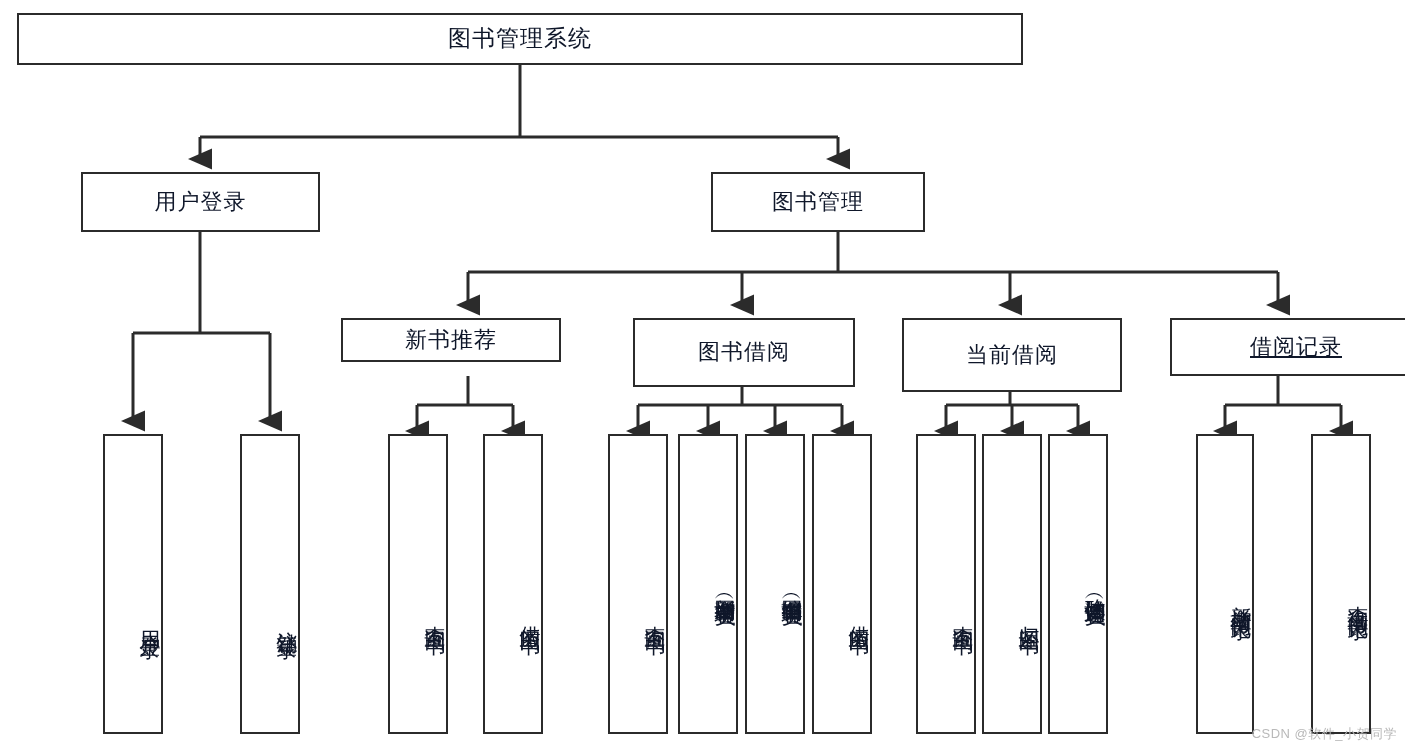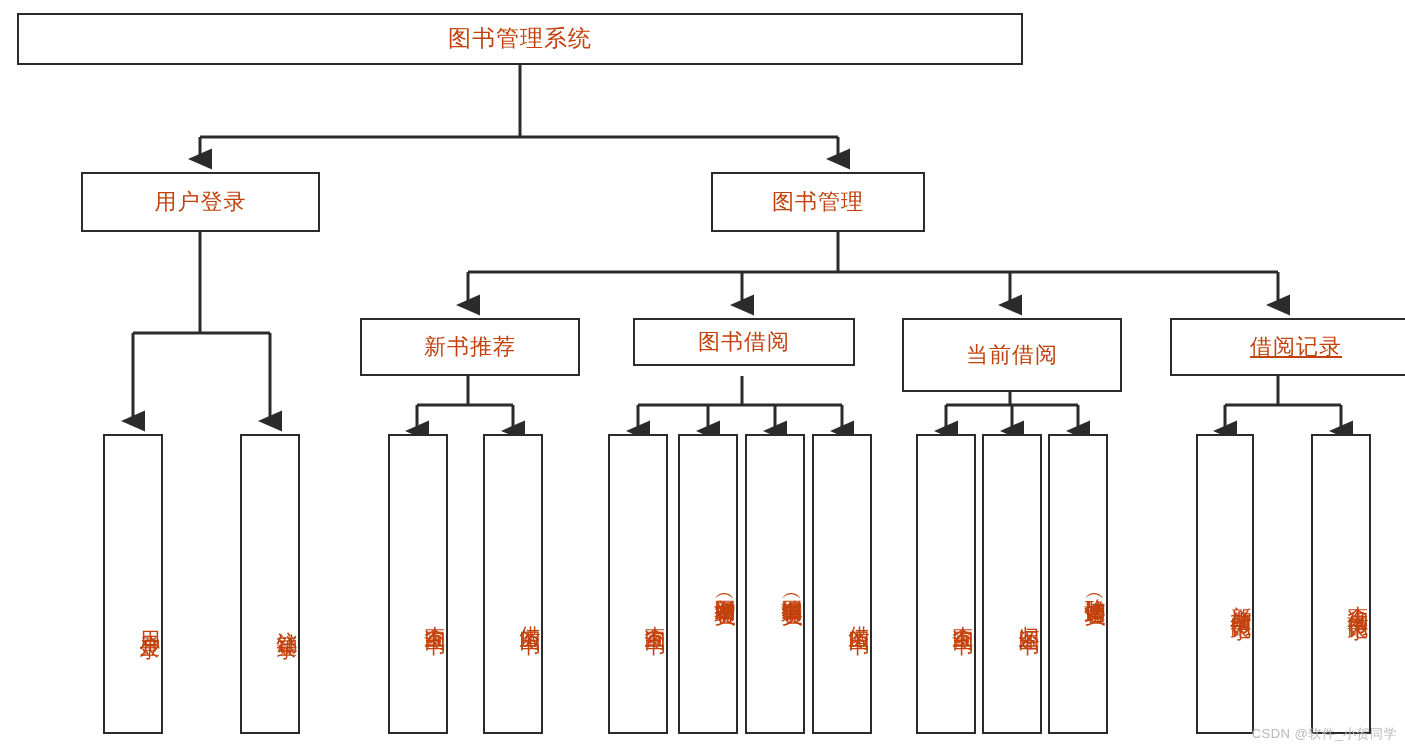--- a/index.html
+++ b/index.html
@@ -26,21 +26,21 @@
     pointer-events: none;
   }
   .node {
     position: absolute;
     box-sizing: border-box;
     border: 2.5px solid #2b2b2b;
     background: #ffffff;
     display: flex;
     align-items: center;
     justify-content: center;
-    color: #c2410c;
+    color: #0f172a;
     text-align: center;
   }
   .node.horizontal {
     font-size: 22px;
     line-height: 1.1;
     letter-spacing: 1px;
   }
   .node.root {
     font-size: 23px;
   }
@@ -130,24 +130,24 @@
     <span class="node-label">图书管理系统</span>
   </div>
 
   <div class="node horizontal" style="left:81px; top:172px; width:239px; height:60px;">
     <span class="node-label">用户登录</span>
   </div>
   <div class="node horizontal" style="left:711px; top:172px; width:214px; height:60px;">
     <span class="node-label">图书管理</span>
   </div>
 
-  <div class="node horizontal" style="left:360px; top:318px; width:220px; height:58px;">
+  <div class="node horizontal" style="left:341px; top:318px; width:220px; height:44px;">
     <span class="node-label">新书推荐</span>
   </div>
-  <div class="node horizontal" style="left:633px; top:318px; width:222px; height:48px;">
+  <div class="node horizontal" style="left:633px; top:318px; width:222px; height:69px;">
     <span class="node-label">图书借阅</span>
   </div>
   <div class="node horizontal" style="left:902px; top:318px; width:220px; height:74px;">
     <span class="node-label">当前借阅</span>
   </div>
   <div class="node horizontal" style="left:1170px; top:318px; width:252px; height:58px;text-decoration:underline;">
     <span class="node-label">借阅记录</span>
   </div>
 
   <div class="node vertical" style="left:103px; top:434px; width:60px; height:300px; padding-top:72px;">

